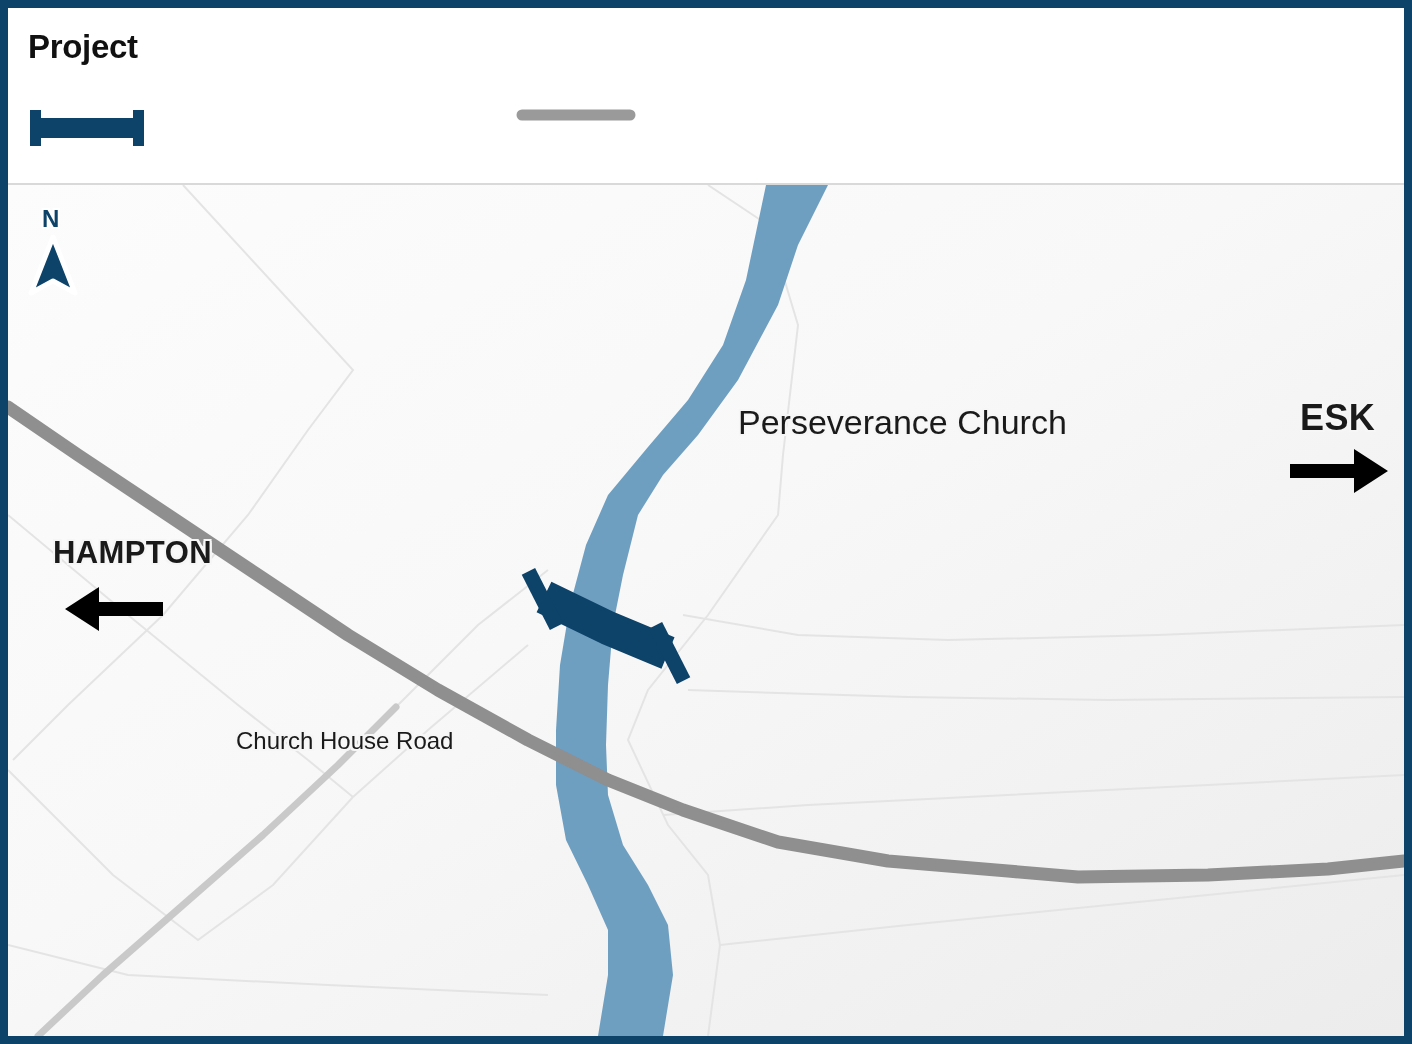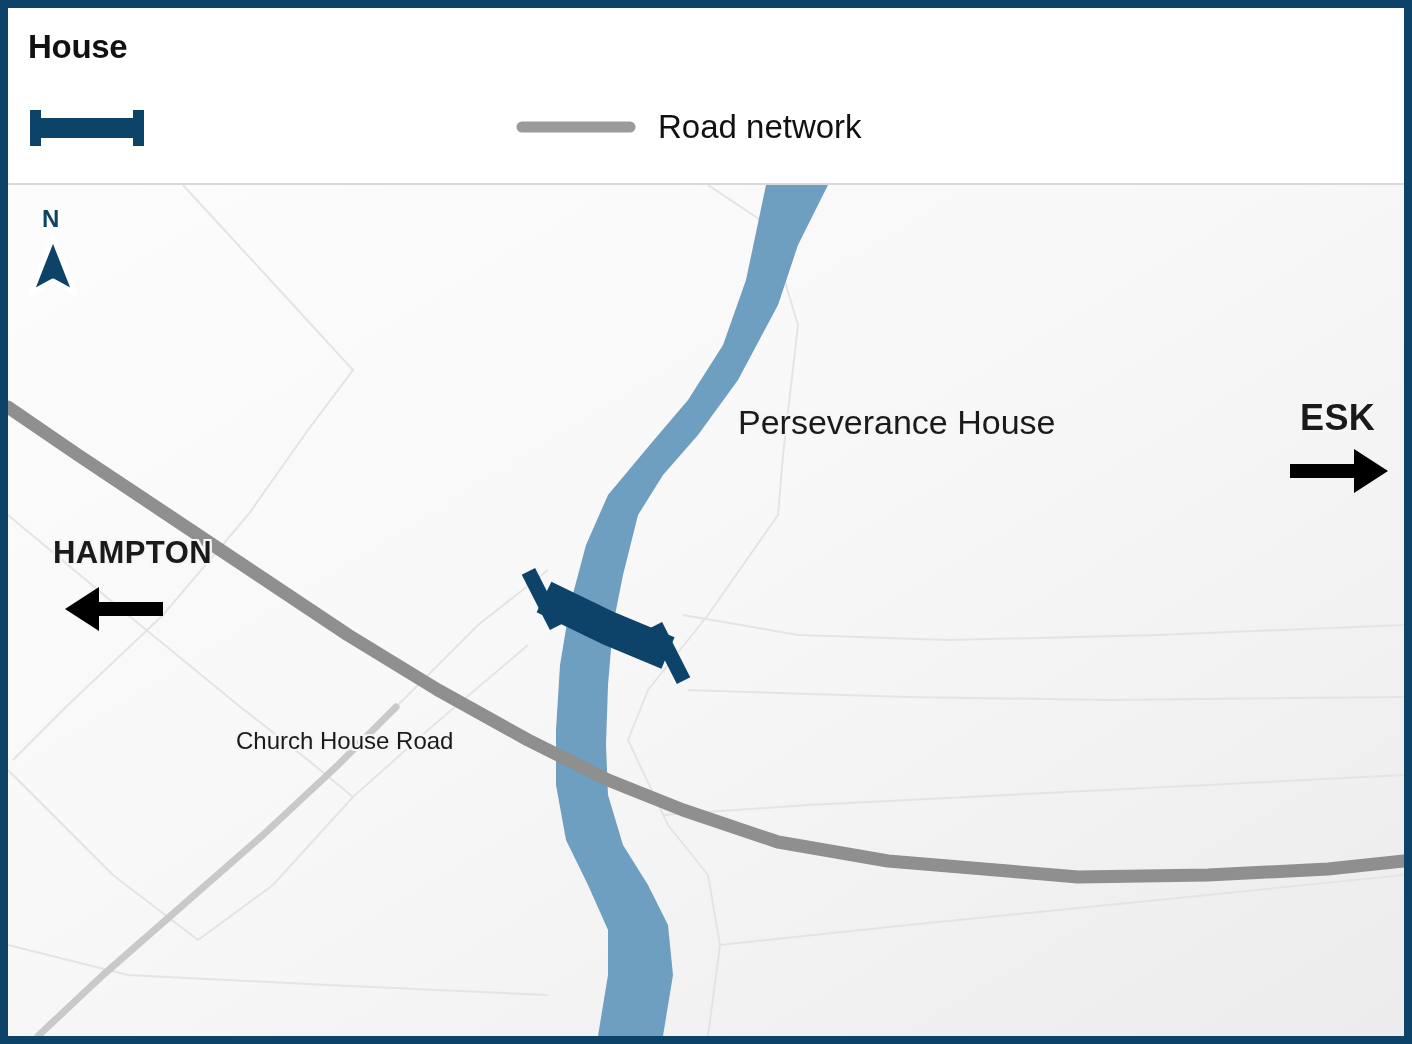--- a/index.html
+++ b/index.html
@@ -147,35 +147,34 @@
   #arrow-hampton { left: 55px; top: 400px; }
   #arrow-esk { left: 1282px; top: 262px; }
   #north-arrow { left: 20px; top: 50px; }
 </style>
 </head>
 <body>
 
 <div id="page">
 
   <div id="legend">
-    <div id="legend-title">House</div>
+    <div id="legend-title">Project</div>
 
     <div class="legend-row" id="legend-item-project">
       <svg id="legend-swatch-project" viewBox="0 0 114 40">
         <rect x="0" y="2" width="11" height="36" fill="#0d4269"></rect>
         <rect x="103" y="2" width="11" height="36" fill="#0d4269"></rect>
         <rect x="0" y="10" width="114" height="20" fill="#0d4269"></rect>
       </svg>
     </div>
 
     <div class="legend-row" id="legend-item-road">
       <svg id="legend-swatch-road" viewBox="0 0 120 14">
         <line x1="6" y1="7" x2="114" y2="7" stroke="#9a9a9a" stroke-width="11" stroke-linecap="round"></line>
       </svg>
-      <span class="legend-label">Road network</span>
     </div>
   </div>
   <div id="legend-divider"></div>
 
   <div id="map">
 
     <svg id="map-svg" viewBox="0 0 1396 851" preserveAspectRatio="none">
 
       <defs>
         <linearGradient id="bgwash" x1="0" y1="0" x2="1" y2="1">
@@ -274,17 +273,17 @@
     <div class="map-label" id="label-hampton">HAMPTON</div>
     <svg id="arrow-hampton" class="dir-arrow" width="100" height="48" viewBox="0 0 100 48">
       <path d="M 100 17 L 36 17 L 36 2 L 2 24 L 36 46 L 36 31 L 100 31 Z" fill="#000000"></path>
     </svg>
 
     <div class="map-label" id="label-esk">ESK</div>
     <svg id="arrow-esk" class="dir-arrow" width="100" height="48" viewBox="0 0 100 48">
       <path d="M 0 17 L 64 17 L 64 2 L 98 24 L 64 46 L 64 31 L 0 31 Z" fill="#000000"></path>
     </svg>
 
-    <div class="map-label" id="label-creek">Perseverance House</div>
+    <div class="map-label" id="label-creek">Perseverance Church</div>
     <div class="map-label" id="label-church-house">Church House Road</div>
 
   </div>
 </div>
 
 </body></html>

